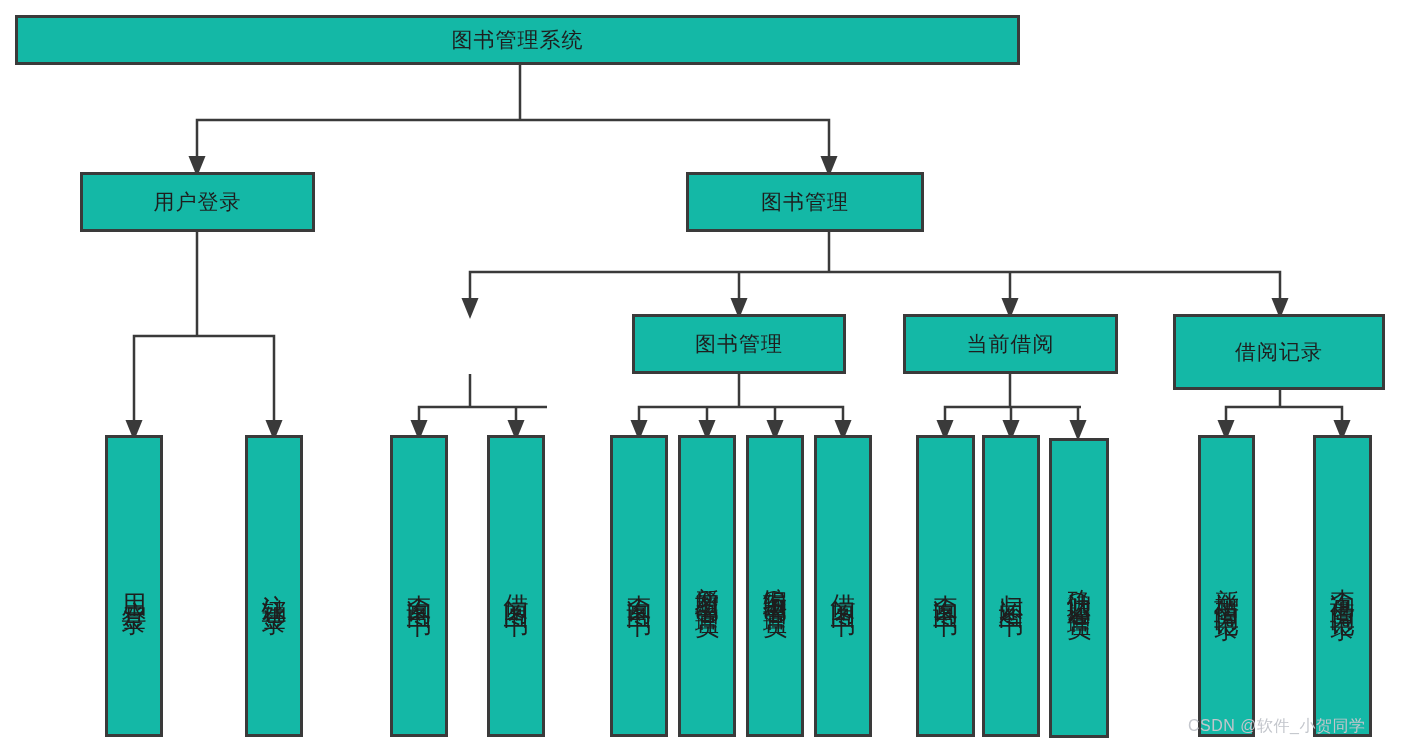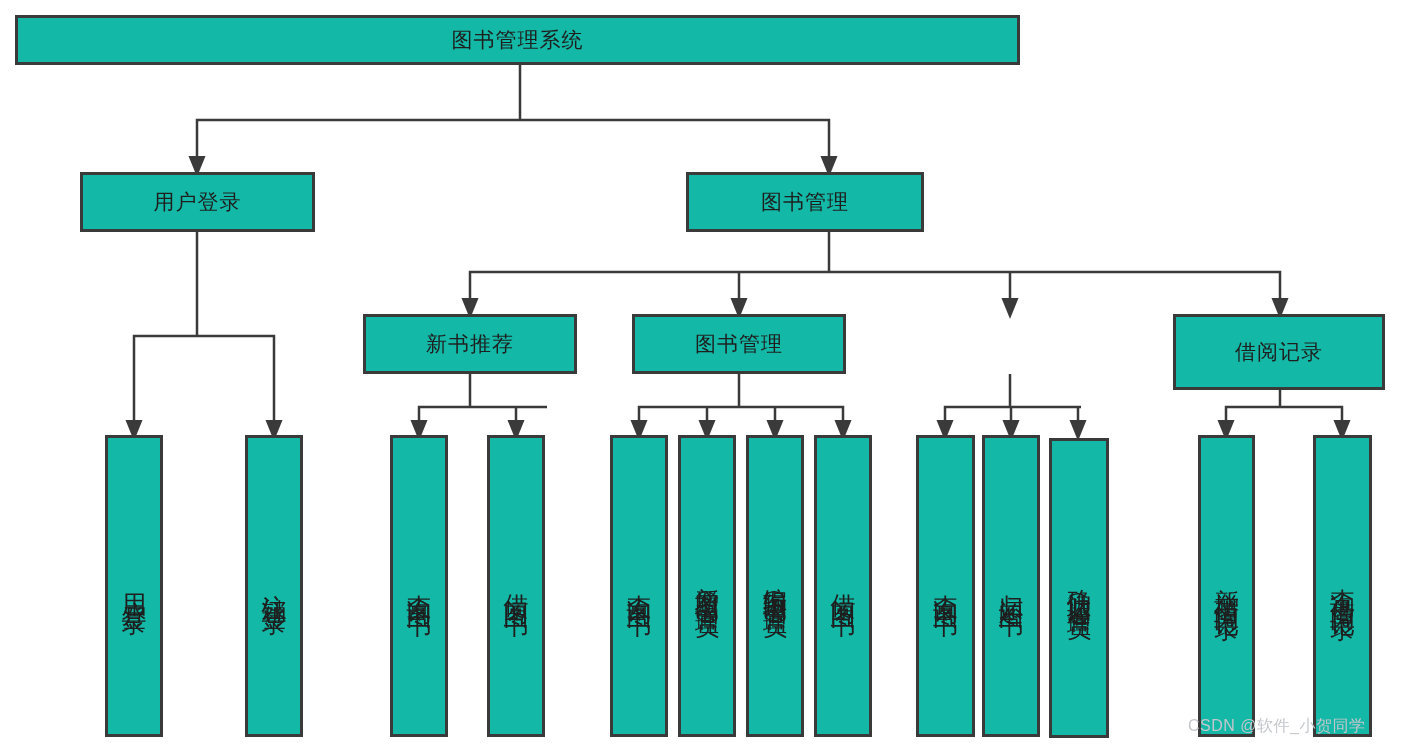--- a/index.html
+++ b/index.html
@@ -115,22 +115,22 @@
       <use href="#arr" transform="translate(1226,441)"></use>
       <use href="#arr" transform="translate(1342,441)"></use>
     </g>
   </svg>
 
   <div class="box h" style="left:15px;top:15px;width:1005px;height:50px">图书管理系统</div>
 
   <div class="box h" style="left:80px;top:172px;width:235px;height:60px">用户登录</div>
   <div class="box h" style="left:686px;top:172px;width:238px;height:60px">图书管理</div>
 
-  <div class="box h" style="left:363px;top:314px;width:214px;height:60px">新书推荐</div>
   <div class="box h" style="left:632px;top:314px;width:214px;height:60px">图书管理</div>
+  <div class="box h" style="left:903px;top:314px;width:215px;height:60px">当前借阅</div>
   <div class="box h" style="left:1173px;top:314px;width:212px;height:76px">借阅记录</div>
 
   <div class="box v" style="left:105px;top:435px;width:58px;height:302px">用户登录</div>
   <div class="box v" style="left:245px;top:435px;width:58px;height:302px">注销登录</div>
 
   <div class="box v" style="left:390px;top:435px;width:58px;height:302px">查询图书</div>
   <div class="box v" style="left:487px;top:435px;width:58px;height:302px">借阅图书</div>
 
   <div class="box v" style="left:610px;top:435px;width:58px;height:302px">查询图书</div>
   <div class="box v tight" style="left:678px;top:435px;width:58px;height:302px">新增图书（管理员）</div>

